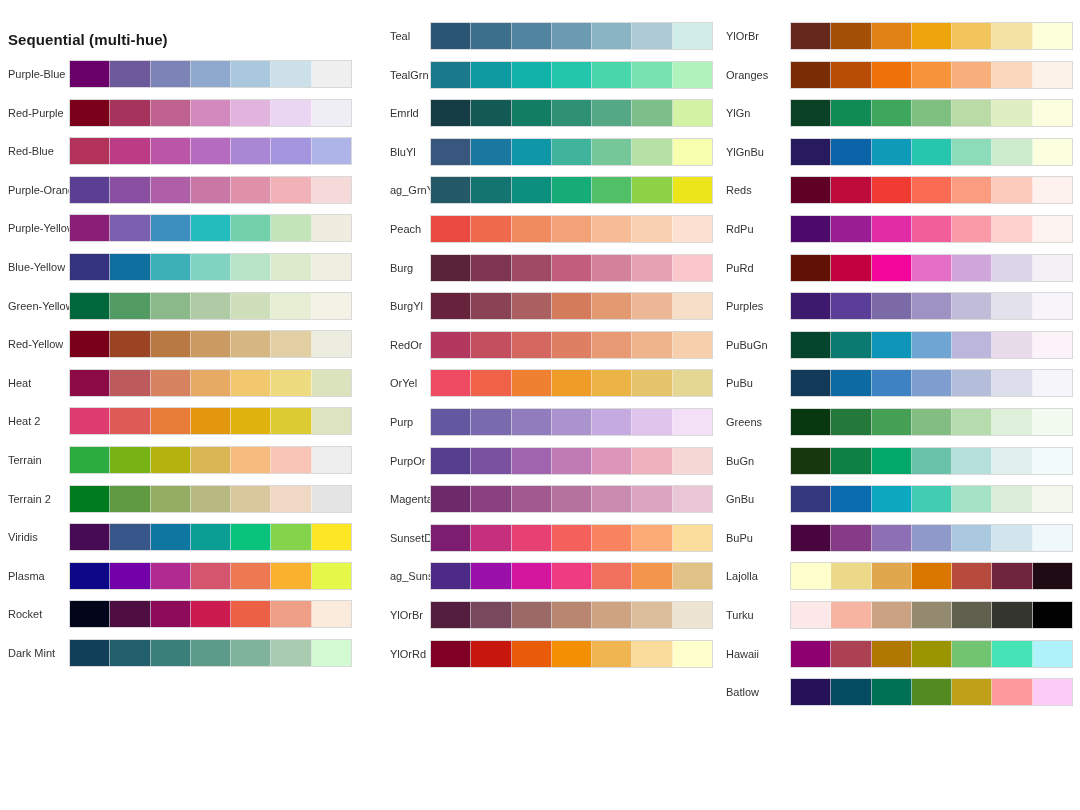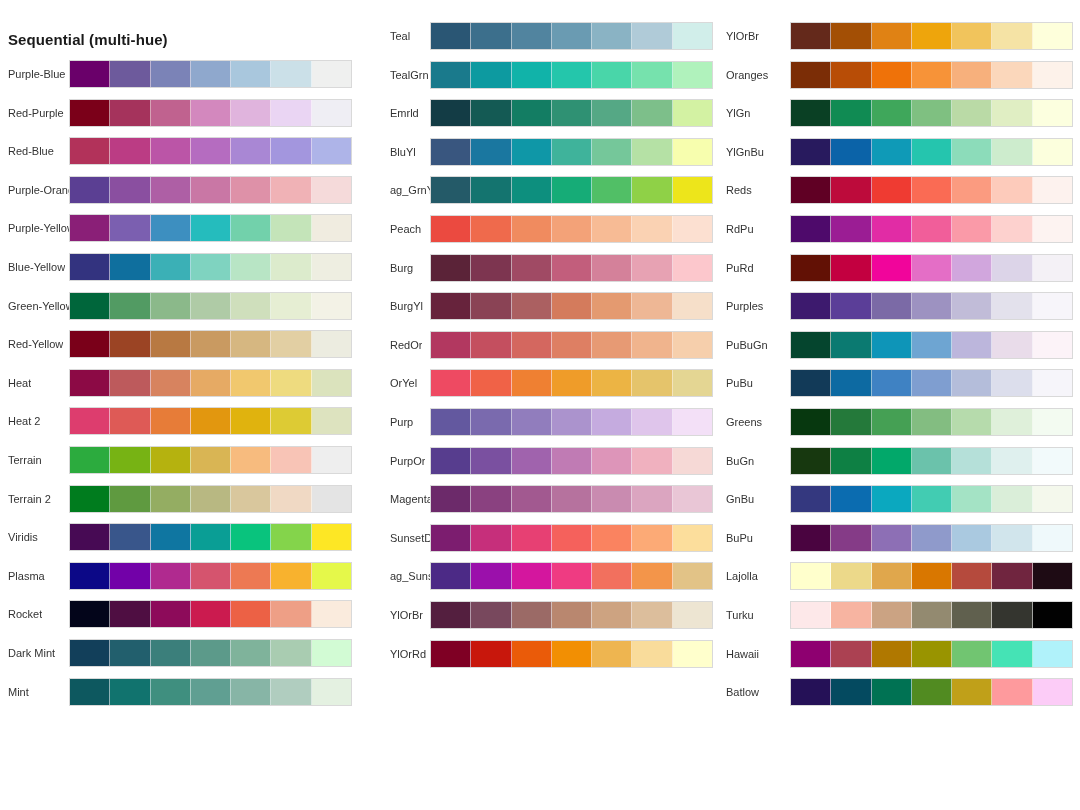--- a/index.html
+++ b/index.html
@@ -281,32 +281,20 @@
           <div class="swatch-strip">
             <div class="swatch" style="background-color: rgb(18, 63, 90);"></div>
             <div class="swatch" style="background-color: rgb(34, 95, 109);"></div>
             <div class="swatch" style="background-color: rgb(59, 127, 123);"></div>
             <div class="swatch" style="background-color: rgb(92, 154, 138);"></div>
             <div class="swatch" style="background-color: rgb(127, 179, 155);"></div>
             <div class="swatch" style="background-color: rgb(169, 204, 177);"></div>
             <div class="swatch" style="background-color: rgb(210, 251, 212);"></div>
           </div>
         </div>
-        <div class="palette-row">
-          <div class="row-label">Mint</div>
-          <div class="swatch-strip">
-            <div class="swatch" style="background-color: rgb(13, 88, 95);"></div>
-            <div class="swatch" style="background-color: rgb(17, 115, 110);"></div>
-            <div class="swatch" style="background-color: rgb(63, 143, 127);"></div>
-            <div class="swatch" style="background-color: rgb(96, 159, 146);"></div>
-            <div class="swatch" style="background-color: rgb(135, 181, 166);"></div>
-            <div class="swatch" style="background-color: rgb(176, 205, 191);"></div>
-            <div class="swatch" style="background-color: rgb(228, 241, 225);"></div>
-          </div>
-        </div>
       </div>
   </div>
 
   <div class="column" id="col-1">
     <div class="rows">
         <div class="palette-row">
           <div class="row-label">Teal</div>
           <div class="swatch-strip">
             <div class="swatch" style="background-color: rgb(42, 86, 116);"></div>
             <div class="swatch" style="background-color: rgb(60, 111, 140);"></div>

